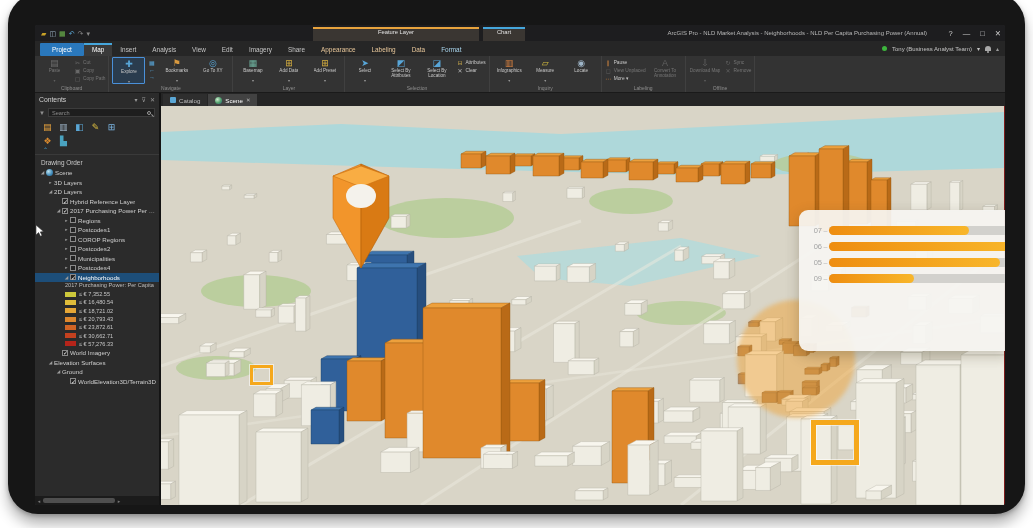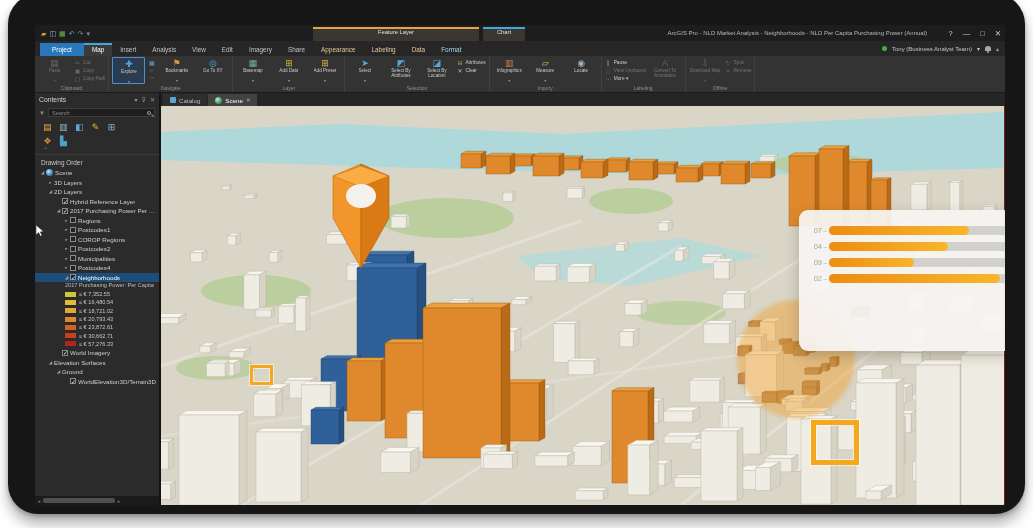--- a/index.html
+++ b/index.html
@@ -1036,40 +1036,40 @@
             <div class="sq-marker sq-big"></div>
             <div class="chartbox" id="chartbox">
                 <div class="crow">
                   <span class="clab">07</span>
                   <span class="cdash">–</span>
                   <div class="ctrack">
                     <div class="cfill" style="width: 78%;"></div>
                   </div>
                 </div>
                 <div class="crow">
-                  <span class="clab">04</span>
+                  <span class="clab">06</span>
                   <span class="cdash">–</span>
                   <div class="ctrack">
-                    <div class="cfill" style="width: 66%;"></div>
+                    <div class="cfill" style="width: 102%;"></div>
+                  </div>
+                </div>
+                <div class="crow">
+                  <span class="clab">05</span>
+                  <span class="cdash">–</span>
+                  <div class="ctrack">
+                    <div class="cfill" style="width: 95%;"></div>
                   </div>
                 </div>
                 <div class="crow">
                   <span class="clab">09</span>
                   <span class="cdash">–</span>
                   <div class="ctrack">
                     <div class="cfill" style="width: 47%;"></div>
                   </div>
                 </div>
-                <div class="crow">
-                  <span class="clab">02</span>
-                  <span class="cdash">–</span>
-                  <div class="ctrack">
-                    <div class="cfill" style="width: 95%;"></div>
-                  </div>
-                </div>
               </div>
           </div>
         </div>
       </div>
 
     </div>
   </div>
 </div>
 
 </body></html>

